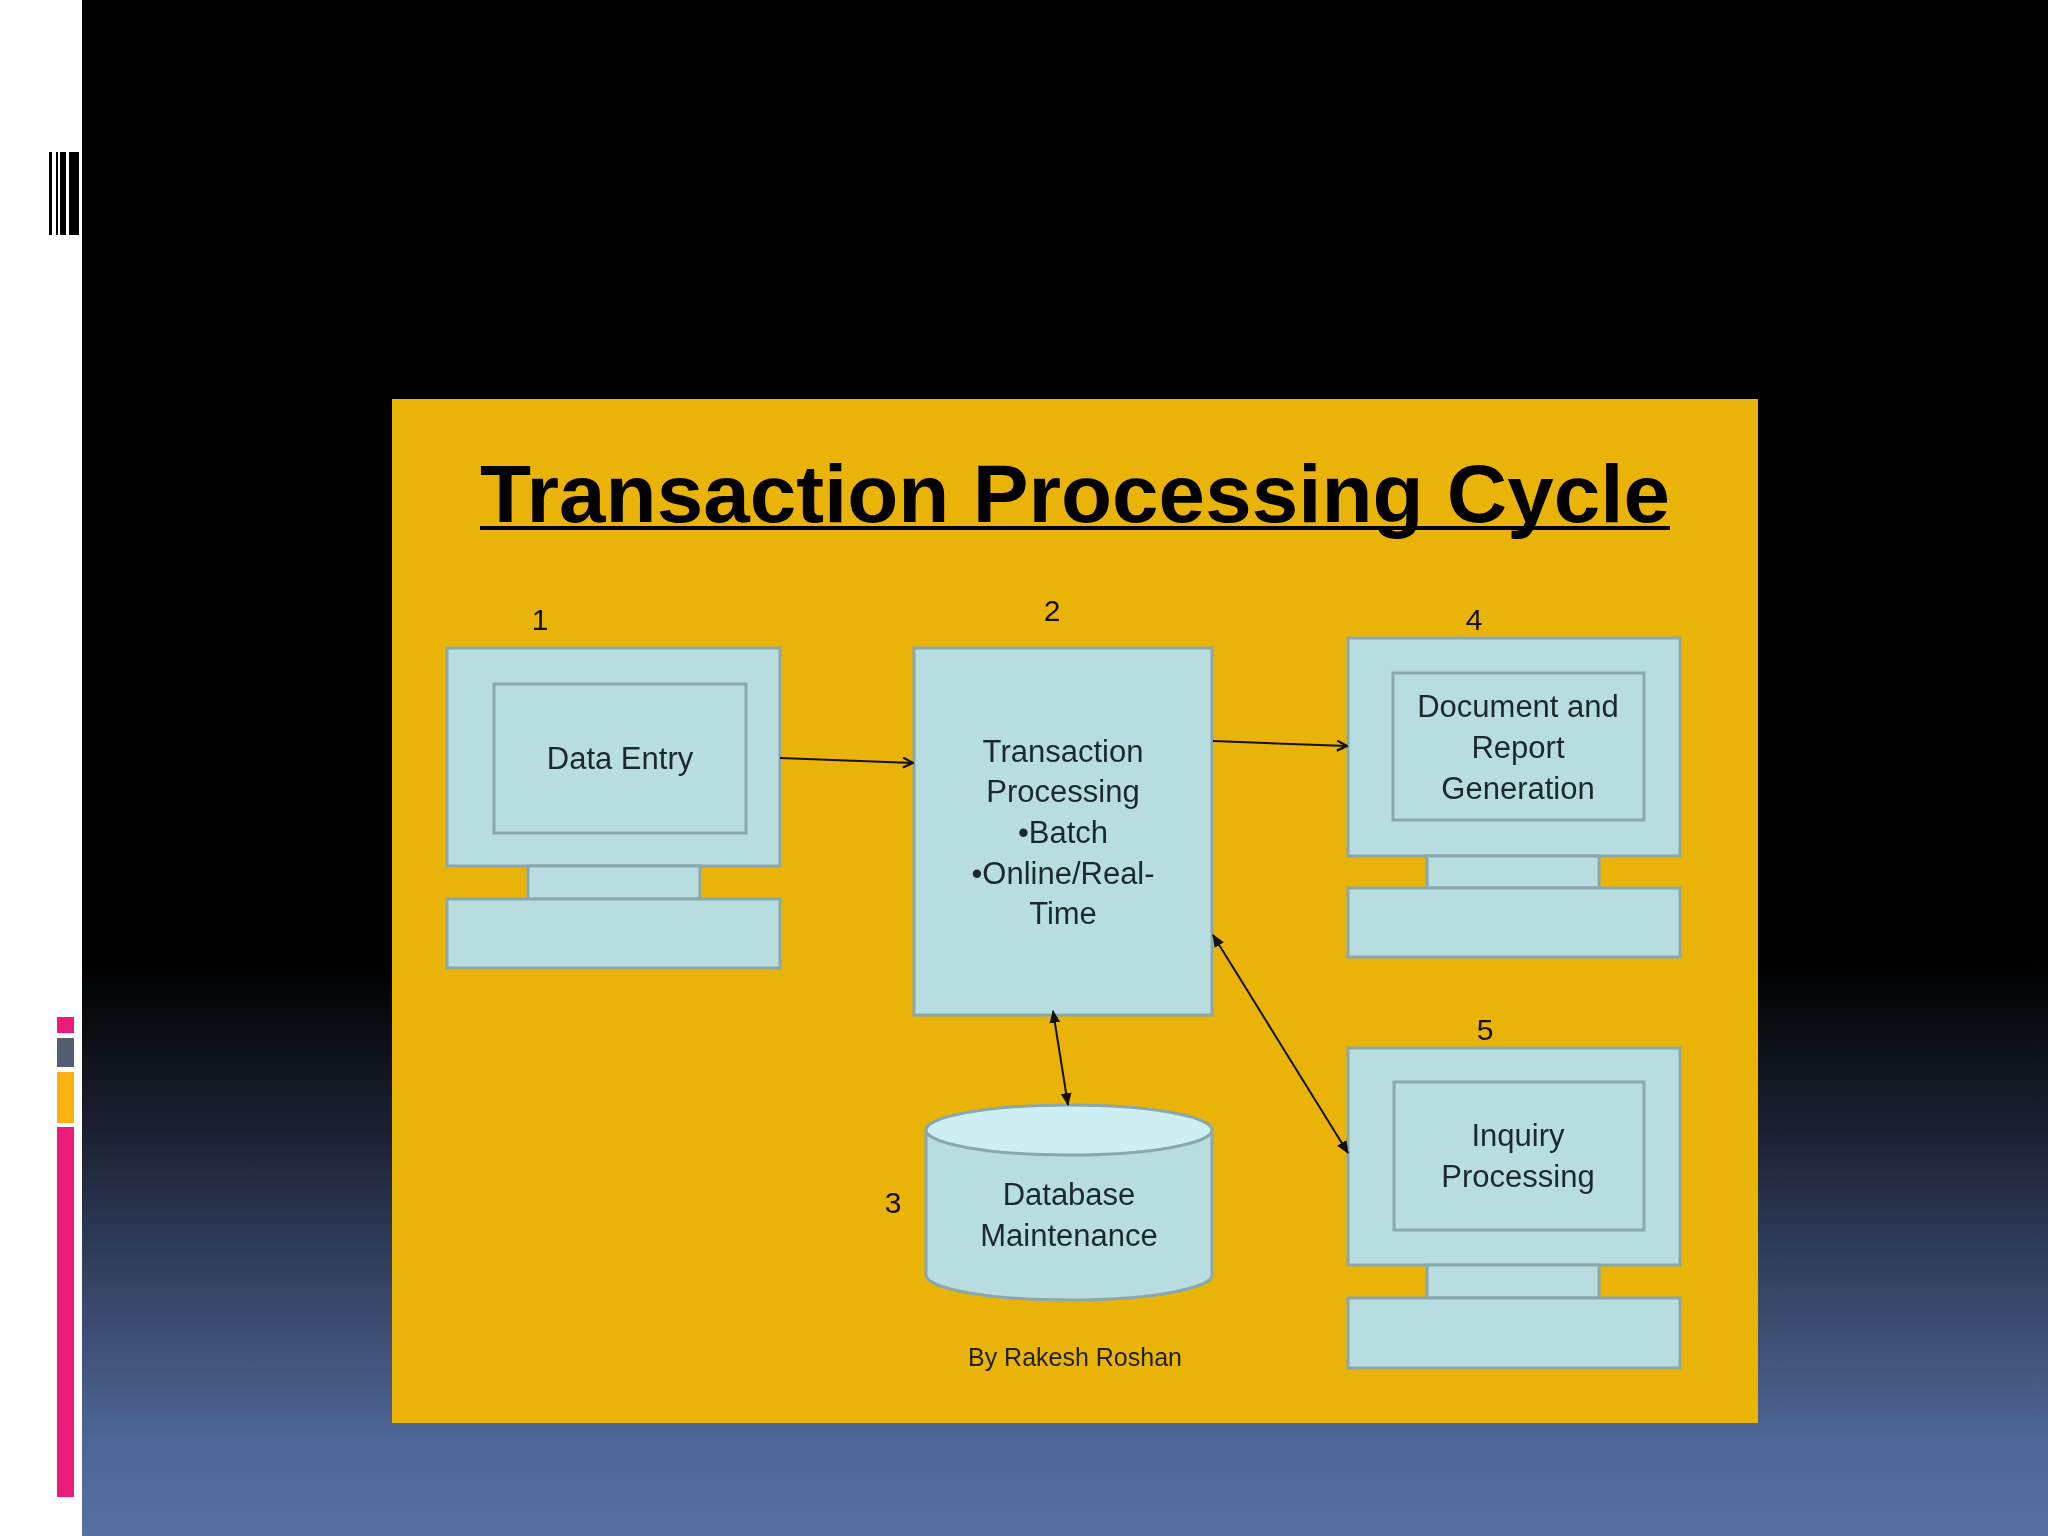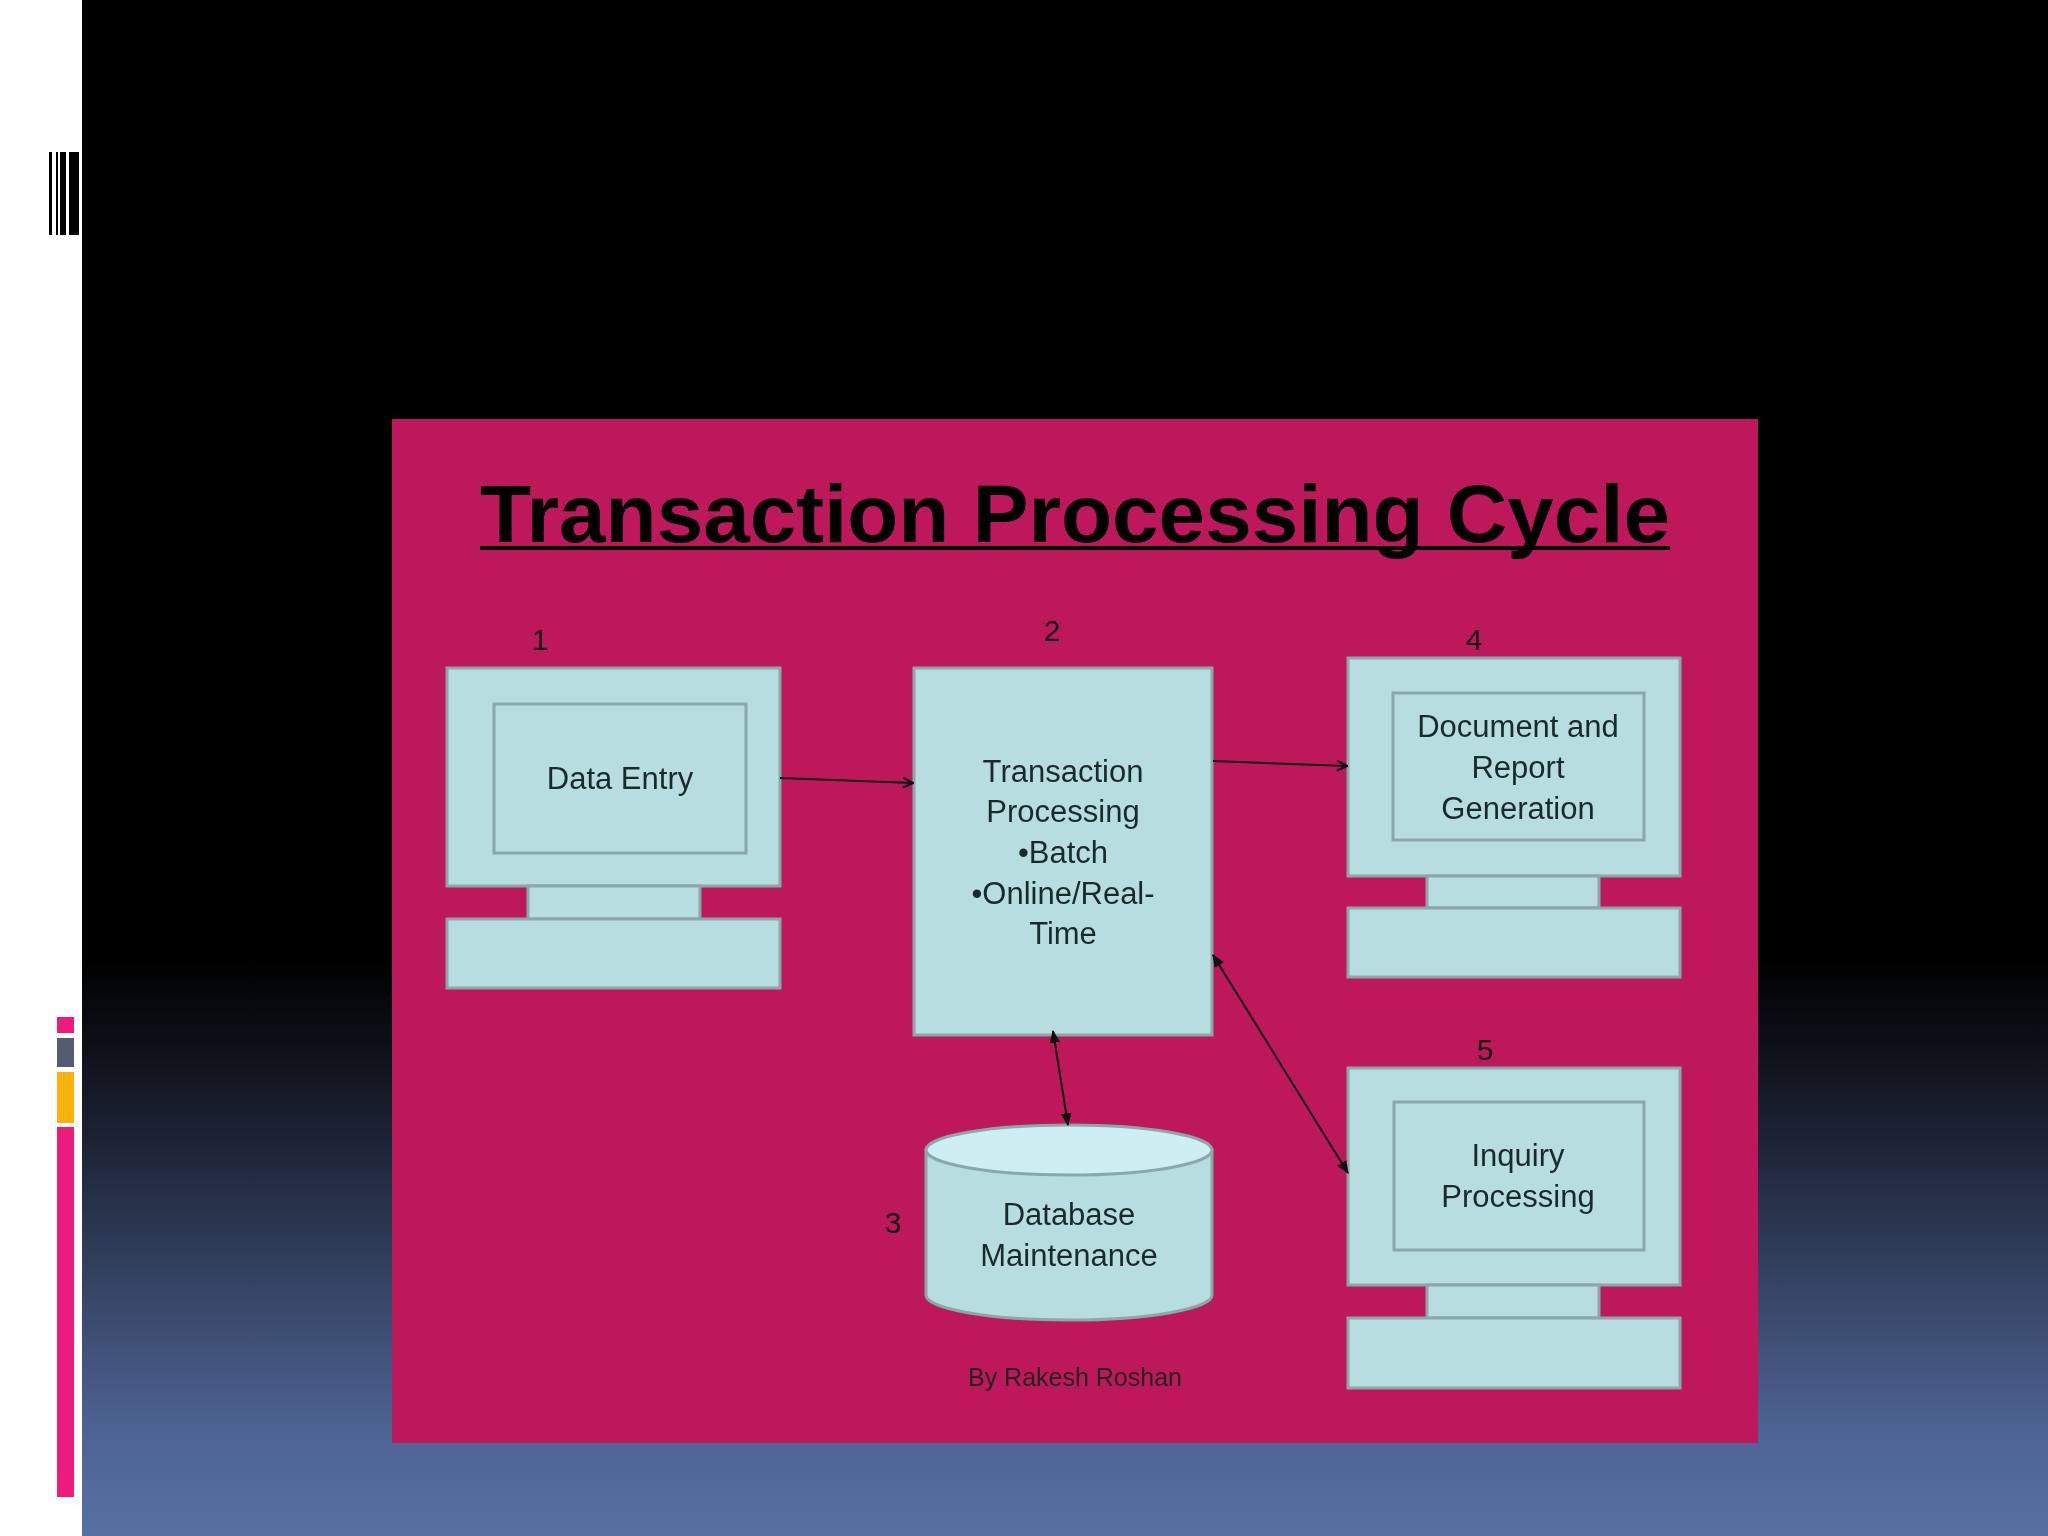--- a/index.html
+++ b/index.html
@@ -13,22 +13,21 @@
       background: #ffffff;
     }
     .stage {
       position: absolute; left: 82px; top: 0; width: 1966px; height: 1536px;
       background: linear-gradient(to bottom, #000000 0px, #000000 960px, #0c0f16 1040px, #1d2335 1140px, #2d3a55 1240px, #3f5076 1340px, #4e6595 1440px, #5671a2 1536px);
     }
     .barcode { position: absolute; top: 152px; height: 83px; background: #000; }
     .accent-bar { position: absolute; left: 57px; width: 17px; }
     .slide-image {
       position: absolute; left: 392px; top: 399px; width: 1366px; height: 1024px;
-      background: #be185d;
-      margin-top: 20px;
+      background: #eab308;
     }
     .slide-image svg { position: absolute; left: 0; top: 0; }
   </style>
 </head>
 <body>
 
 <div class="left-strip">
   <div class="barcode" style="left:49px;width:3px;"></div>
   <div class="barcode" style="left:56px;width:2px;"></div>
   <div class="barcode" style="left:60px;width:6px;"></div>

